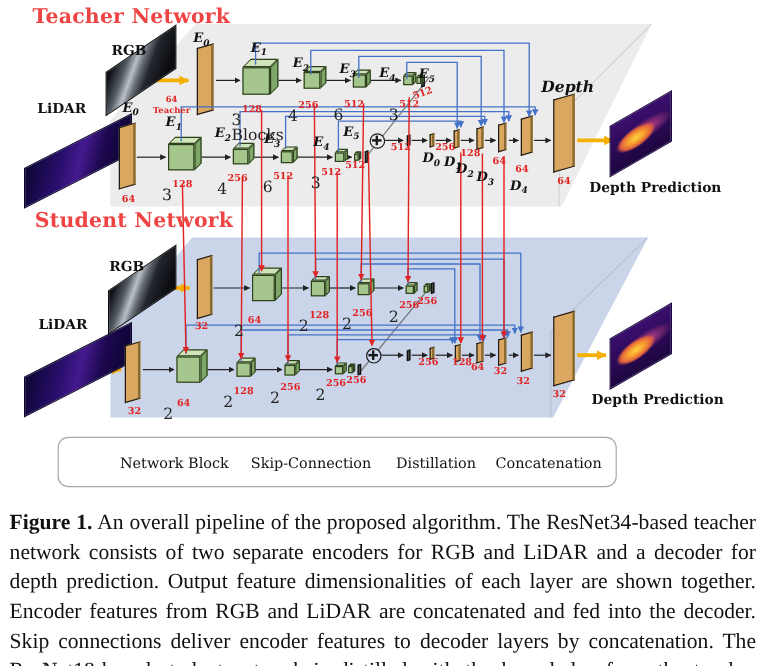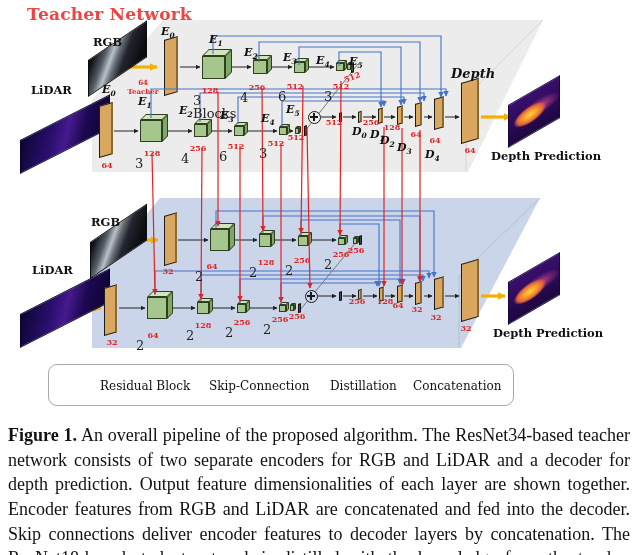--- a/index.html
+++ b/index.html
@@ -241,37 +241,38 @@
       <line x1="281" y1="143" x2="281" y2="302" stroke="#e02424" stroke-width="1.2" marker-end="url(#mD)"></line>
       <line x1="307" y1="127" x2="310" y2="288" stroke="#e02424" stroke-width="1.2" marker-end="url(#mD)"></line>
       <line x1="384" y1="127" x2="384" y2="286" stroke="#e02424" stroke-width="1.2" marker-end="url(#mD)"></line>
       <line x1="402" y1="128" x2="402" y2="284" stroke="#e02424" stroke-width="1.2" marker-end="url(#mD)"></line>
       <line x1="420" y1="130" x2="420" y2="281" stroke="#e02424" stroke-width="1.2" marker-end="url(#mD)"></line>
       <line x1="301" y1="386" x2="326" y2="386" stroke="#e02424" stroke-width="1.2" marker-end="url(#mD)"></line>
     </svg>
 
   <div id="texts">
     <div class="abs net-title" style="left:27px;top:4px;">Teacher Network</div>
+    <div class="abs net-title" style="left:29px;top:174px;">Student Network</div>
 
     <div class="abs io-label" style="left:93px;top:35px;">RGB</div>
     <div class="abs io-label" style="left:31px;top:83px;">LiDAR</div>
     <div class="abs io-label" style="left:91px;top:215px;">RGB</div>
     <div class="abs io-label" style="left:32px;top:263px;">LiDAR</div>
 
     <div class="abs note" style="left:124px;top:79px;width:38px;">
       <span>64</span><br>
       <span>Teacher</span>
     </div>
 
     <div class="abs pred-label" style="left:451px;top:66px;">Depth</div>
     <div class="abs depth-label" style="left:491px;top:149px;">Depth Prediction</div>
     <div class="abs depth-label" style="left:493px;top:326px;">Depth Prediction</div>
 
     <div class="abs legend-box" style="left:48px;top:364px;width:464px;height:40px;"></div>
-    <div class="abs legend-text" style="left:100px;top:379px;">Residual Block</div>
+    <div class="abs legend-text" style="left:100px;top:379px;">Network Block</div>
     <div class="abs legend-text" style="left:209px;top:379px;">Skip-Connection</div>
     <div class="abs legend-text" style="left:330px;top:379px;">Distillation</div>
     <div class="abs legend-text" style="left:413px;top:379px;">Concatenation</div>
 
     <p class="abs caption" style="left:8px;top:423px;width:622px;margin:0;">
       <b>Figure 1.</b>
       <span>An overall pipeline of the proposed algorithm. The ResNet34-based teacher network consists of two separate encoders for RGB and LiDAR and a decoder for depth prediction. Output feature dimensionalities of each layer are shown together. Encoder features from RGB and LiDAR are concatenated and fed into the decoder. Skip connections deliver encoder features to decoder layers by concatenation. The ResNet18-based student network is distilled with the knowledge from the teacher network.</span>
     </p>
   <div class="abs elabel" style="left: 161px; top: 25px;">E<sub>0</sub></div>
       <div class="abs elabel" style="left: 209px; top: 33px;">E<sub>1</sub></div>

